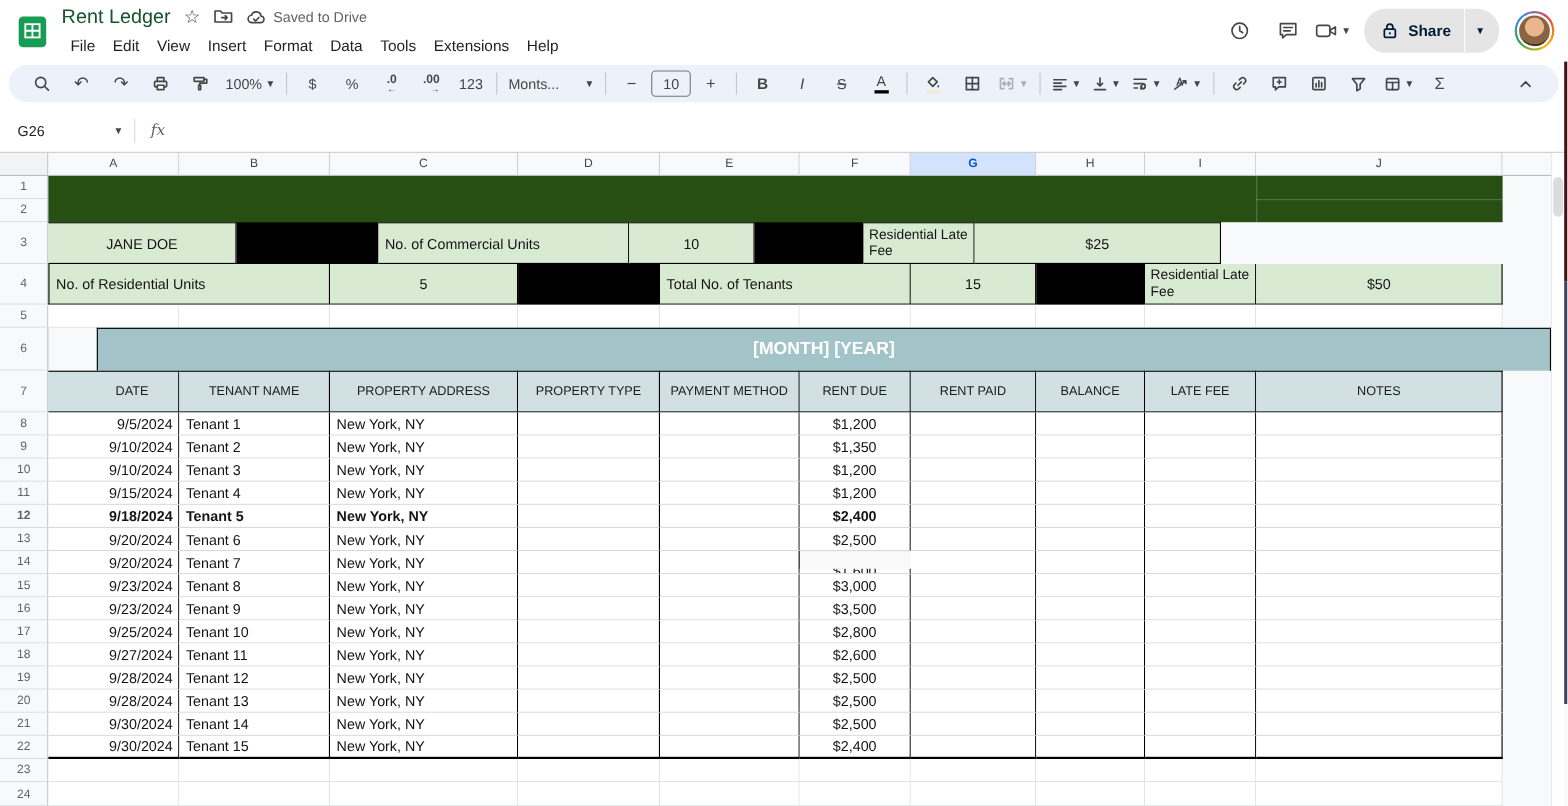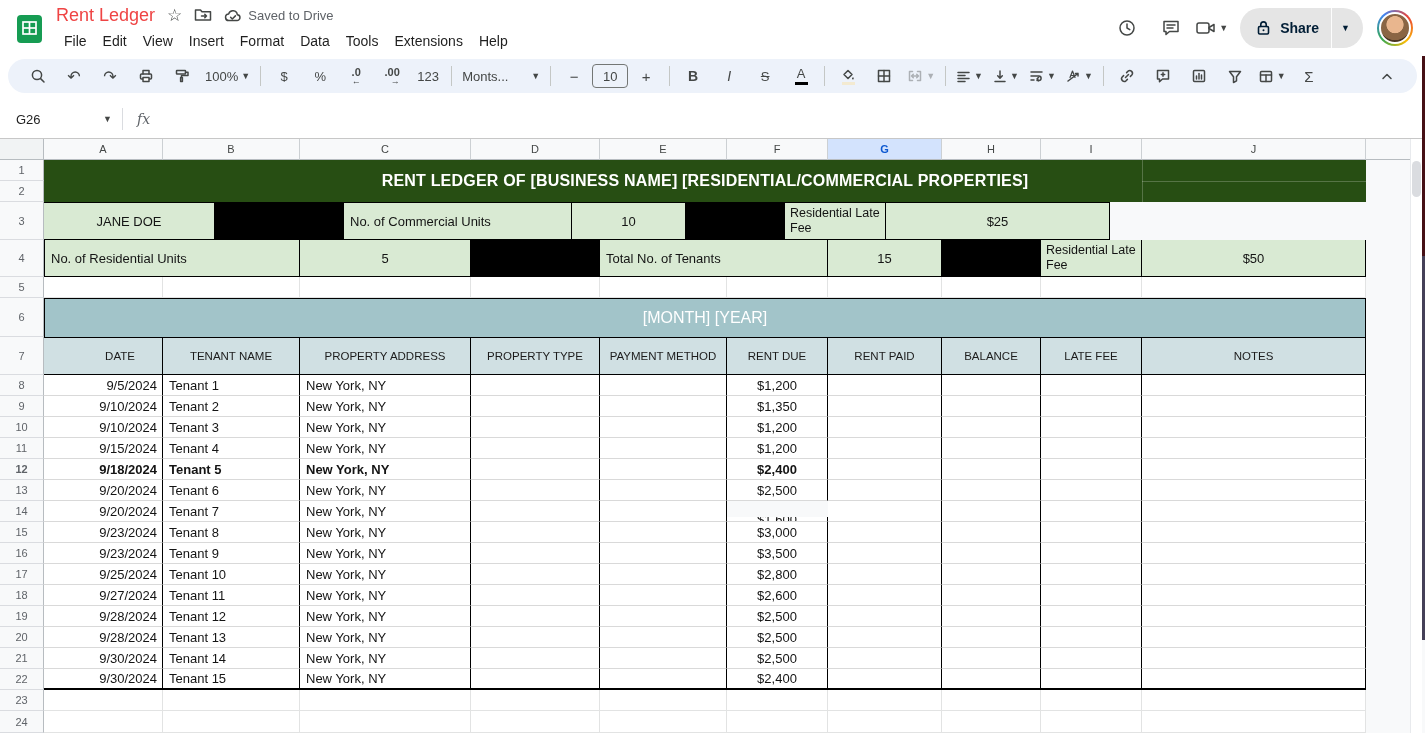--- a/index.html
+++ b/index.html
@@ -4,21 +4,21 @@
 <style>
   html,body{margin:0;padding:0;}
   body{width:1425px;height:733px;overflow:hidden;background:#fff;font-family:"Liberation Sans",sans-serif;position:relative;}
   #app{position:relative;width:1425px;height:733px;}
 
   
   .topbar{height:56px;display:flex;align-items:center;padding-left:16px;box-sizing:border-box;background:#fff;}
   .logo{width:28px;height:36px;margin-right:12px;display:flex;align-items:center;}
   .t-col{display:flex;flex-direction:column;justify-content:center;}
   .t-row1{display:flex;align-items:center;gap:12px;height:26px;}
-  .doc-title{font-size:18px;color:#ef4444;}
+  .doc-title{font-size:18px;color:#14532d;}
   .doc-icn{color:#444746;font-size:16px;display:flex;align-items:center;}
   .saved{font-size:13px;color:#5f6368;display:flex;align-items:center;gap:6px;}
   .menus{display:flex;align-items:center;height:26px;}
   .menu{font-size:14px;color:#1f1f1f;padding:2px 8px;border-radius:4px;cursor:default;}
   .top-right{margin-left:auto;display:flex;align-items:center;gap:4px;padding-right:12px;}
   .iconbtn{width:40px;height:40px;display:flex;align-items:center;justify-content:center;border-radius:50%;color:#444746;}
   .cam-wrap{display:flex;align-items:center;gap:2px;margin-right:8px;}
   .caret{font-size:9px;color:#444746;line-height:1;}
   .share{display:flex;align-items:center;background:#e5e5e5;border-radius:20px;height:40px;overflow:hidden;margin-right:10px;}
   .share-main{display:flex;align-items:center;gap:9px;padding:0 12px 0 16px;font-size:14px;font-weight:700;color:#001d35;height:100%;}
@@ -67,21 +67,21 @@
   .banner{position:relative;background:#274e13;color:#fff;font-weight:700;font-size:16px;display:flex;align-items:center;justify-content:center;letter-spacing:.2px;}
   .ban-h{position:absolute;left:1098px;top:21px;width:224px;height:1px;background:rgba(255,255,255,.22);}
   .ban-v{position:absolute;left:1098px;top:0;width:1px;height:42px;background:rgba(255,255,255,.22);}
   .infocell{background:#d9ead3;border-right:1px solid #000;border-bottom:1px solid #000;}
   .btop{border-top:1px solid #000;}
   .bleft{border-left:1px solid #000;}
   .blackcell{background:#000;border-right:1px solid #000;border-bottom:1px solid #000;}
   .lab{padding-left:6px;}
   .ctr{justify-content:center;}
   .ilabel{font-size:12.5px;line-height:1.2;padding:2px 5px;}
-  .teal{background:#a2c4c9;color:#fff;font-weight:400;font-size:16px;display:flex;align-items:center;justify-content:center;border:1px solid #000;border-bottom:none;box-sizing:border-box;}
+  .teal{background:#a2c4c9;color:#fff;font-weight:700;font-size:16px;display:flex;align-items:center;justify-content:center;border:1px solid #000;border-bottom:none;box-sizing:border-box;margin-left:44px;}
   .hcell{background:#d0e0e3;border-right:1px solid #000;border-top:1px solid #000;border-bottom:1px solid #000;font-size:11.5px;color:#1c1c1c;justify-content:center;text-align:center;line-height:1.25;padding:0 2px;}
   .dcell{background:#fff;border-right:1px solid #000;border-bottom:1px solid #d9d9d9;}
   .dcell.left{padding-left:6px;}
   .dcell.right{justify-content:flex-end;padding-right:5px;}
   .dcell.center{justify-content:center;}
   .rlast .dcell{border-bottom:2px solid #000;}
   .w-ab{width:256px;}.w-c{width:171px;}.w-d{width:129px;}.w-ef{width:228px;}.w-g{width:114px;}.w-h{width:99px;}.w-i{width:101px;}.w-j{width:224px;}.w-ban{width:1322px;}
   .h42{height:42px;}.h38{height:38px;}.h37{height:37px;}.h39{height:39px;}
 
   
@@ -388,21 +388,20 @@
         </div>
       <div class="colrest"></div>
     </div>
 
     <div class="r h42">
       <div class="gstack">
         <div class="gut">1</div>
         <div class="gut">2</div>
       </div>
       <div class="cell banner w-ban h42">
-        <span>RENT LEDGER OF [BUSINESS NAME] [RESIDENTIAL/COMMERCIAL PROPERTIES]</span>
         <span class="ban-h"></span>
         <span class="ban-v"></span>
       </div>
     </div>
 
     <div class="r h38">
       <div class="gut">3</div>
       <div class="cell infocell btop ctr w-c">JANE DOE</div>
       <div class="cell blackcell btop w-d"></div>
       <div class="cell infocell btop lab w-ef">No. of Commercial Units</div>

